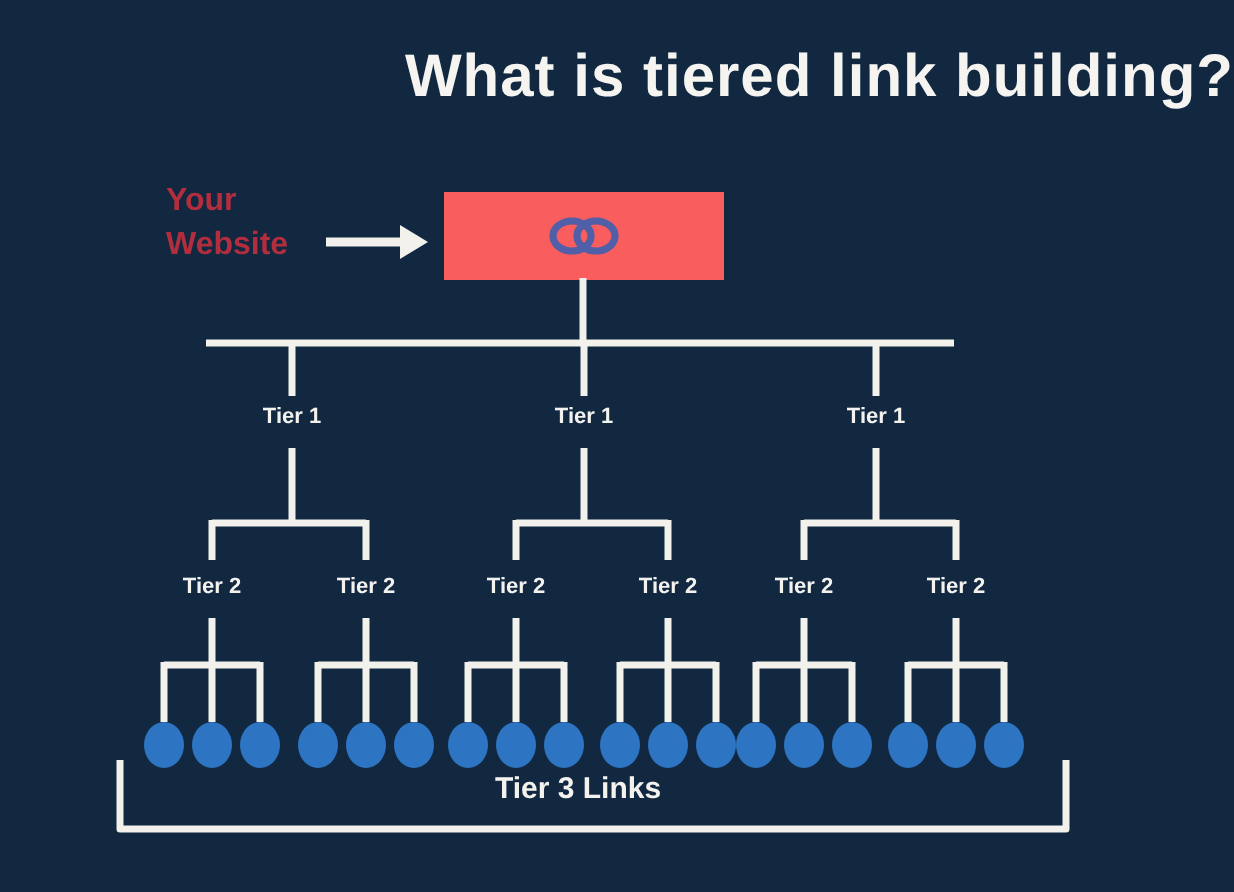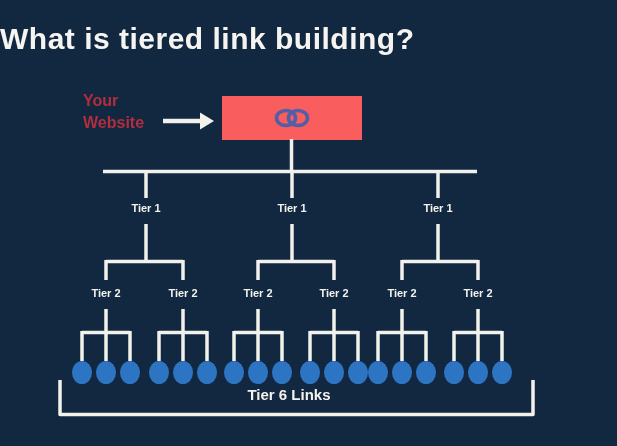--- a/index.html
+++ b/index.html
@@ -5,21 +5,21 @@
   html,body{margin:0;padding:0;background:#112840;}
   .canvas{
     position:relative;
     width:617px;height:446px;
     background:var(--bg,#112840);
     overflow:hidden;
     font-family:"Liberation Sans", sans-serif;
   }
   .title{
     position:absolute;left:0;right:0;top:22px;margin:0;
-    text-align:left;
+    text-align:right;
     font-size:30px;font-weight:700;letter-spacing:.5px;
     color:var(--title-text,#f5f4f0);
   }
   .website-label{
     position:absolute;left:83px;top:90px;width:80px;
     font-size:16px;line-height:22px;font-weight:600;
     color:var(--website-label-text,#b22d3e);
   }
   .arrow-svg{position:absolute;left:160px;top:110px;}
   .website-box{
@@ -139,15 +139,15 @@
       <line x1="454" y1="332.5" x2="502" y2="332.5"></line>
       <line x1="454" y1="331" x2="454" y2="361"></line>
       <ellipse cx="454" cy="372.5" rx="10" ry="11.5"></ellipse>
       <line x1="478" y1="331" x2="478" y2="361"></line>
       <ellipse cx="478" cy="372.5" rx="10" ry="11.5"></ellipse>
       <line x1="502" y1="331" x2="502" y2="361"></line>
       <ellipse cx="502" cy="372.5" rx="10" ry="11.5"></ellipse>
       <path d="M60 380 L60 414.5 L533 414.5 L533 380" stroke-width="4" stroke-linejoin="round"></path>
     </svg>
 
-  <div class="tier3-label">Tier 6 Links</div>
+  <div class="tier3-label">Tier 3 Links</div>
 
 </div>
 
 </body></html>

